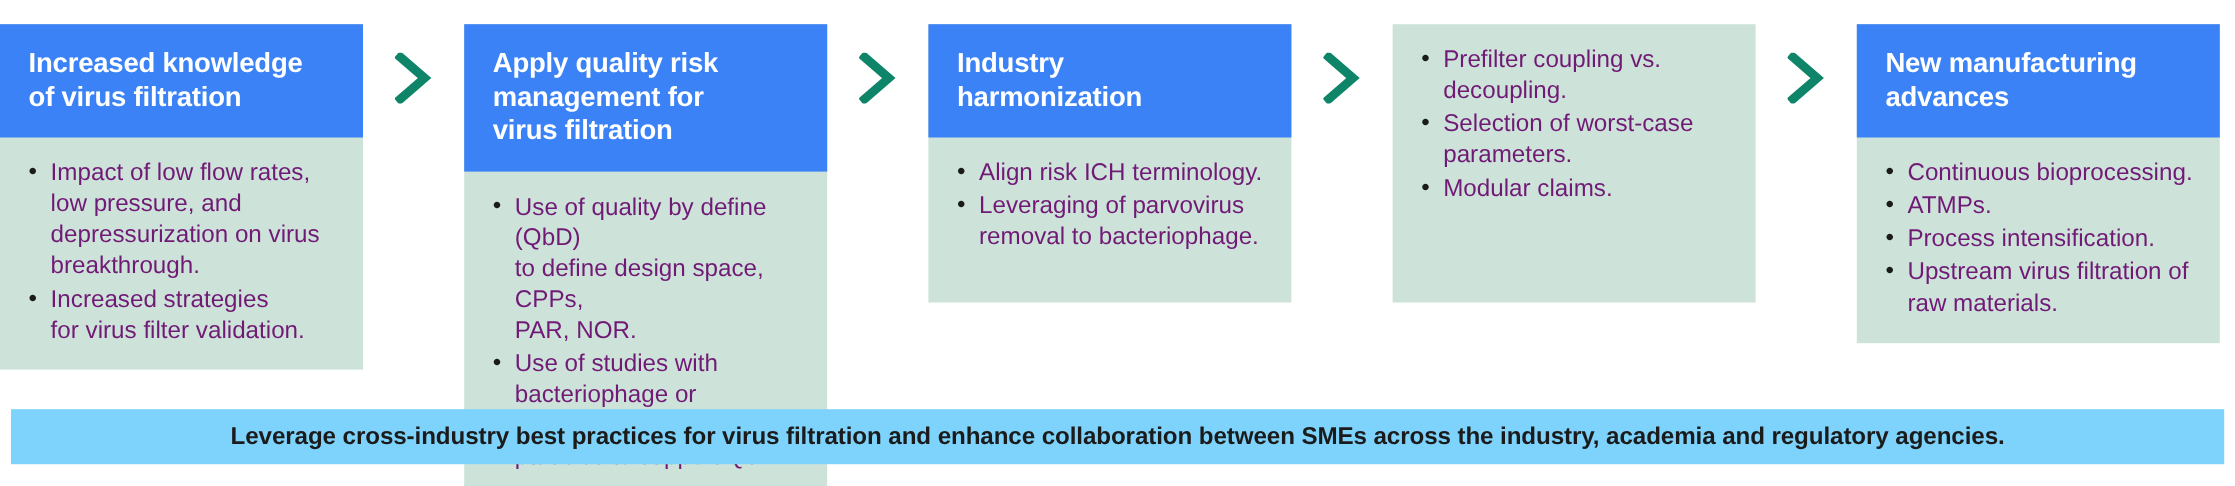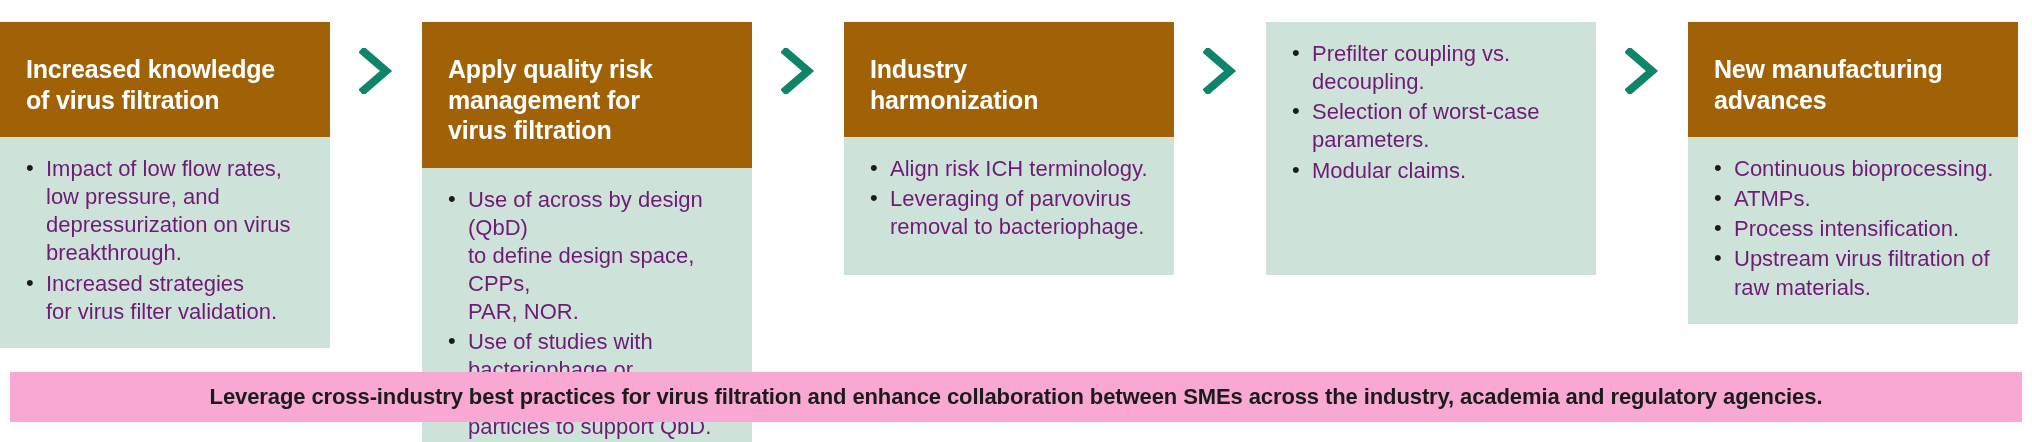--- a/index.html
+++ b/index.html
@@ -37,24 +37,24 @@
     width: 330px;
     flex: 0 0 330px;
     display: flex;
     flex-direction: column;
     background: #cde3da;
     box-sizing: border-box;
     min-height: 253px;
   }
 
   .card-header {
-    background: #a16207;
+    background: #3b82f6;
     color: #ffffff;
     box-sizing: border-box;
-    padding: 32px 26px 22px 26px;
+    padding: 20px 26px 22px 26px;
     min-height: 97px;
     display: flex;
     align-items: flex-start;
   }
   .card-title {
     font-size: 25px;
     line-height: 1.22;
     font-weight: bold;
     letter-spacing: -0.2px;
     white-space: pre-line;
@@ -104,21 +104,21 @@
     display: block;
   }
 
   
   .footer-banner {
     position: absolute;
     left: 10px;
     top: 372px;
     width: 2012px;
     height: 50px;
-    background: #f9a8d4;
+    background: #7dd3fc;
     display: flex;
     align-items: center;
     justify-content: center;
     box-sizing: border-box;
   }
   .footer-text {
     font-size: 22px;
     font-weight: bold;
     color: #1b1b1b;
     letter-spacing: -0.1px;
@@ -157,21 +157,21 @@
     </div>
 
     <div class="card">
       <div class="card-header">
         <div class="card-title">Apply quality risk
 management for
 virus filtration</div>
       </div>
       <div class="card-body">
         <ul class="bullet-list">
-          <li class="bullet-item">Use of across by design (QbD)
+          <li class="bullet-item">Use of quality by define (QbD)
 to define design space, CPPs,
 PAR, NOR.</li>
           <li class="bullet-item">Use of studies with
 bacteriophage or
 noninfectious virus-like
 particles to support QbD.</li>
         </ul>
       </div>
     </div>
 

